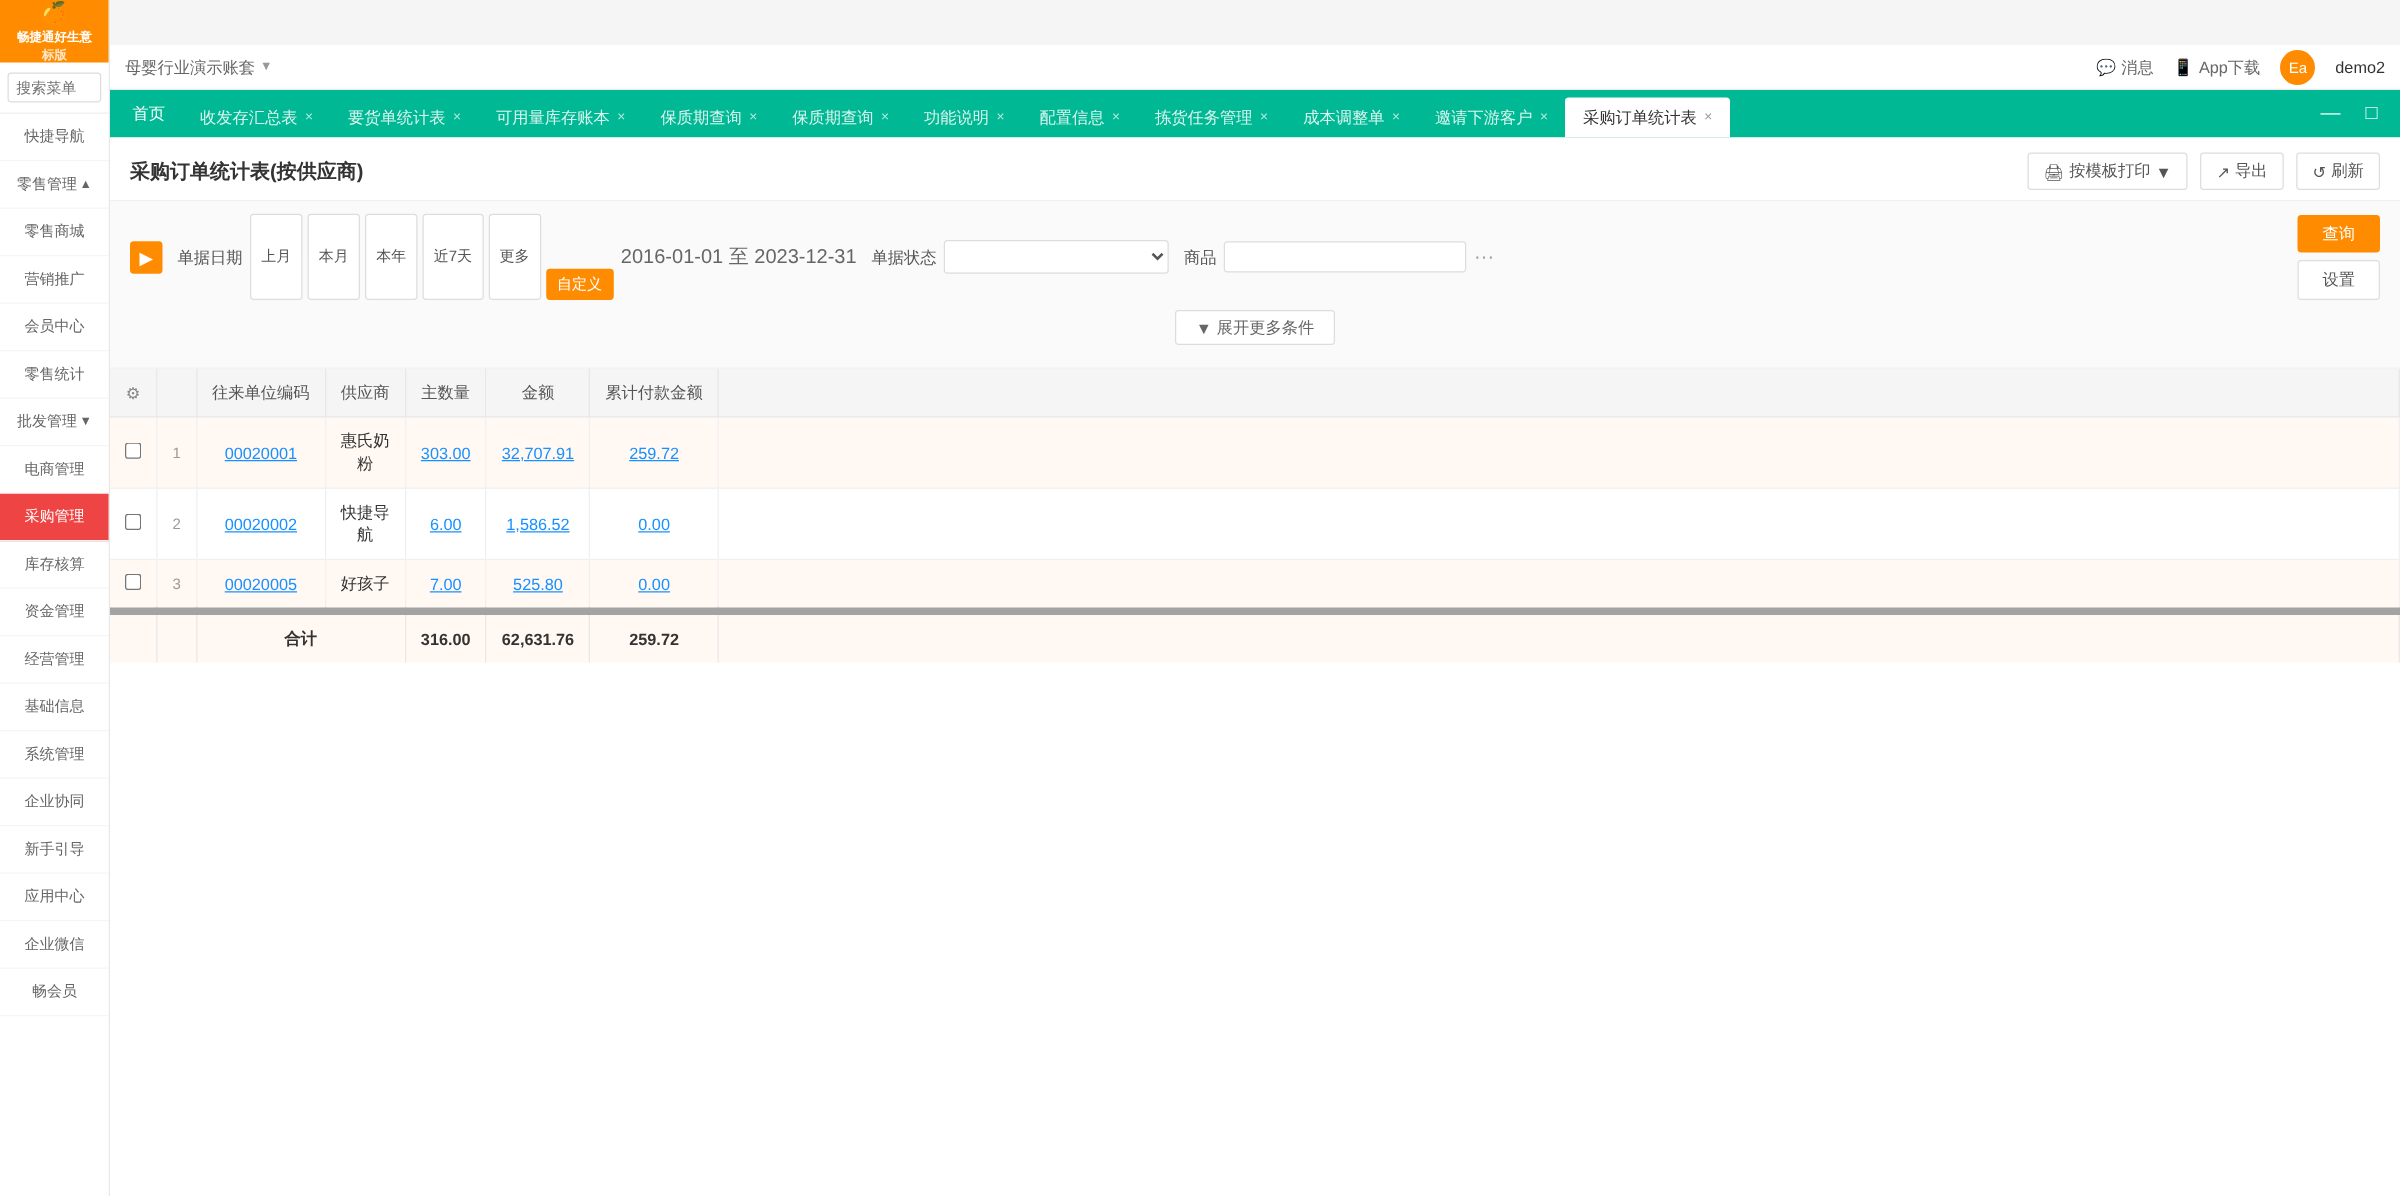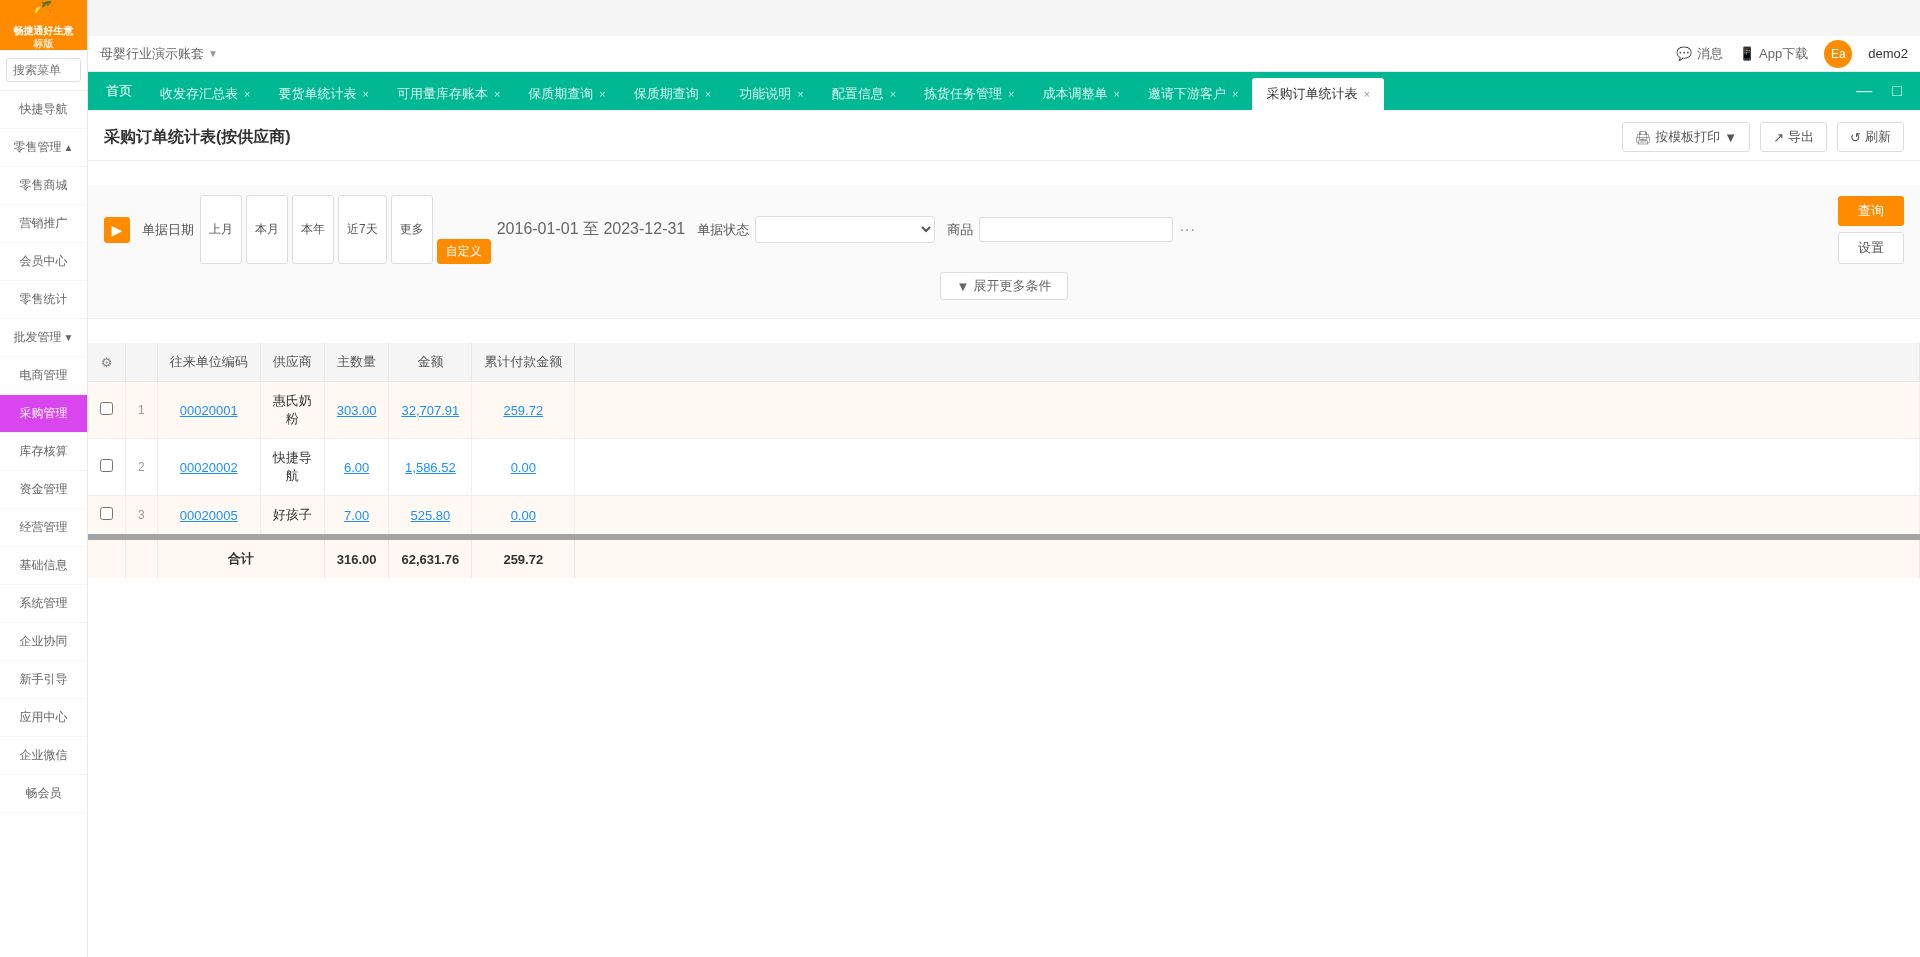--- a/index.html
+++ b/index.html
@@ -47,21 +47,21 @@
     }
     .sidebar-nav-item {
       padding: 10px 4px;
       text-align: center;
       cursor: pointer;
       color: #666;
       font-size: 12px;
       border-bottom: 1px solid #f5f5f5;
       position: relative;
     }
-    .sidebar-nav-item.active { background: #d946ef; color: #fff; }
+    .sidebar-nav-item.active { background: #ef4444; color: #fff; }
     .sidebar-nav-item.has-sub { display: flex; align-items: center; justify-content: center; gap: 2px; }
     .sidebar-nav-item .arrow { font-size: 10px; }
 
     
     .main-area {
       flex: 1;
       display: flex;
       flex-direction: column;
       overflow: hidden;
     }
@@ -175,21 +175,20 @@
     }
 
     
     .page-content {
       flex: 1;
       background: #fff;
       margin: 0;
       display: flex;
       flex-direction: column;
       overflow: hidden;
-      gap: 24px;
     }
     .page-header {
       padding: 12px 16px 8px;
       border-bottom: 1px solid #f0f0f0;
       display: flex;
       align-items: center;
       justify-content: space-between;
     }
     .page-title {
       font-size: 16px;

